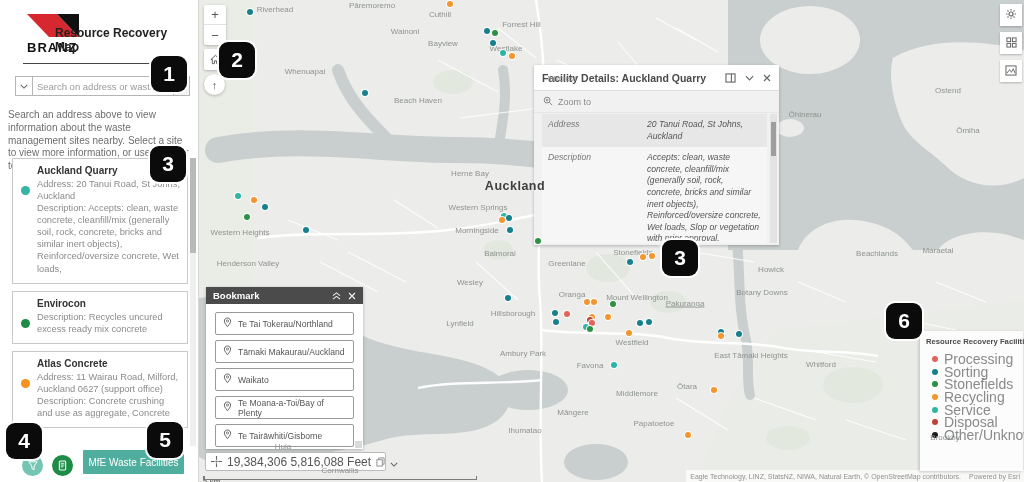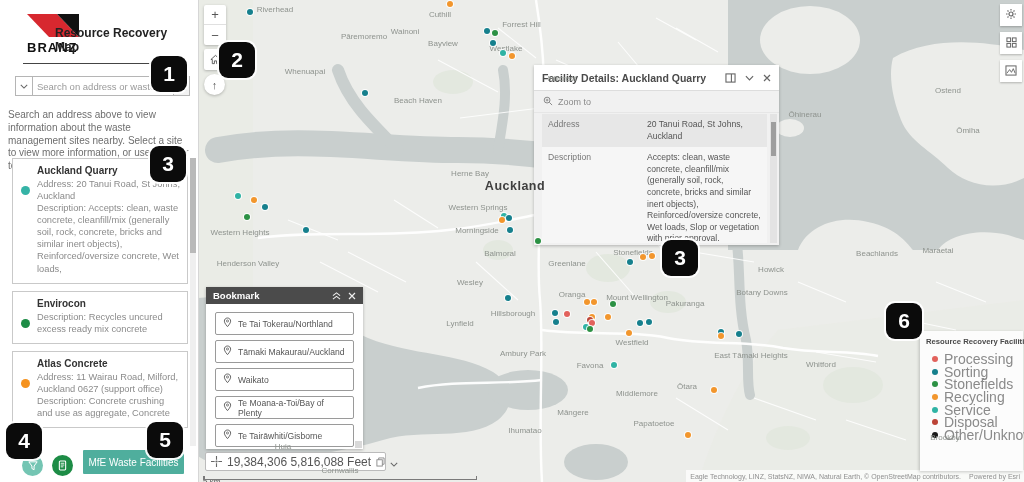--- a/index.html
+++ b/index.html
@@ -56,21 +56,21 @@
   .trbtn{position:absolute;width:22px;height:22px;background:#fff;box-shadow:0 1px 2px rgba(0,0,0,.25);
          display:flex;align-items:center;justify-content:center;z-index:10;}
 
   
   #popup{left:336px;top:65px;width:245px;height:180px;background:#f1f1f1;z-index:11;}
   #popup-head{height:25px;background:#fff;border-bottom:1px solid #ddd;display:flex;align-items:center;padding:0 8px;}
   #popup-title{flex:1;font-size:10.5px;font-weight:bold;color:#4a4a4a;}
   .phicon{margin-left:9px;color:#666;display:flex;align-items:center;}
   #zoomto-row{height:21px;display:flex;align-items:center;padding:0 9px;color:#8a8a8a;font-size:9px;gap:5px;border-bottom:1px solid #e6e6e6;}
   #popup-table{position:absolute;left:8px;top:49px;right:12px;bottom:2px;overflow:hidden;}
-  .prow{display:flex;}
+  .prow{display:flex;font-style:italic;}
   .prow.shade{background:#e7e7e7;}
   .prow.lite{background:#f6f6f6;}
   .pcell{font-size:8.6px;line-height:1.35;padding:5px 6px;box-sizing:border-box;}
   .plabel{width:44%;color:#777;}
   .pvalue{width:56%;color:#555;}
   #pscroll{position:absolute;right:2px;top:49px;bottom:2px;width:7px;background:#e3e3e3;}
   #pthumb{position:absolute;left:1px;top:8px;width:5px;height:34px;background:#9e9e9e;}
 
   
   #bookmark{left:8px;top:287px;width:157px;height:162px;background:#fff;z-index:11;}
@@ -372,42 +372,42 @@
 
   
   <div id="attrib">
     <span>Eagle Technology, LINZ, StatsNZ, NIWA, Natural Earth, © OpenStreetMap contributors.</span>
     <span id="powered">Powered by Esri</span>
   </div>
 </div>
 
 <div id="overlay">
     <span class="mlabel" style="left: 275px; top: 9px;">Riverhead</span>
-    <span class="mlabel" style="left: 364px; top: 5px; margin-top: 31px;">Pāremoremo</span>
+    <span class="mlabel" style="left: 372px; top: 5px;">Pāremoremo</span>
     <span class="mlabel" style="left: 440px; top: 14px;">Cuthill</span>
     <span class="mlabel" style="left: 500px; top: 24px; padding-left: 43px;">Forrest Hill</span>
     <span class="mlabel" style="left: 405px; top: 31px;">Wainoni</span>
     <span class="mlabel" style="left: 443px; top: 43px;">Bayview</span>
     <span class="mlabel" style="left: 506px; top: 48px;">Westlake</span>
     <span class="mlabel" style="left: 562px; top: 78px;">Hillcrest</span>
     <span class="mlabel" style="left: 305px; top: 71px;">Whenuapai</span>
     <span class="mlabel" style="left: 418px; top: 100px;">Beach Haven</span>
     <span class="mlabel" style="left: 470px; top: 173px;">Herne Bay</span>
     <span class="mlabel big" style="left: 515px; top: 186px;">Auckland</span>
     <span class="mlabel" style="left: 478px; top: 207px;">Western Springs</span>
     <span class="mlabel" style="left: 477px; top: 230px;">Morningside</span>
     <span class="mlabel" style="left: 500px; top: 253px;">Balmoral</span>
     <span class="mlabel" style="left: 567px; top: 263px;">Greenlane</span>
     <span class="mlabel" style="left: 633px; top: 252px;">Stonefields</span>
     <span class="mlabel" style="left: 240px; top: 232px;">Western Heights</span>
     <span class="mlabel" style="left: 248px; top: 263px;">Henderson Valley</span>
     <span class="mlabel" style="left: 470px; top: 282px;">Wesley</span>
     <span class="mlabel" style="left: 572px; top: 294px;">Oranga</span>
     <span class="mlabel" style="left: 637px; top: 297px;">Mount Wellington</span>
-    <span class="mlabel" style="left: 685px; top: 303px;">Pakuranga</span>
+    <span class="mlabel" style="left: 685px; top: 303px; text-decoration: underline;">Pakuranga</span>
     <span class="mlabel" style="left: 513px; top: 313px;">Hillsborough</span>
     <span class="mlabel" style="left: 460px; top: 323px;">Lynfield</span>
     <span class="mlabel" style="left: 523px; top: 353px;">Ambury Park</span>
     <span class="mlabel" style="left: 632px; top: 342px;">Westfield</span>
     <span class="mlabel" style="left: 590px; top: 365px;">Favona</span>
     <span class="mlabel" style="left: 687px; top: 386px;">Ōtara</span>
     <span class="mlabel" style="left: 637px; top: 393px;">Middlemore</span>
     <span class="mlabel" style="left: 573px; top: 412px;">Māngere</span>
     <span class="mlabel" style="left: 654px; top: 423px;">Papatoetoe</span>
     <span class="mlabel" style="left: 525px; top: 430px;">Ihumatao</span>

